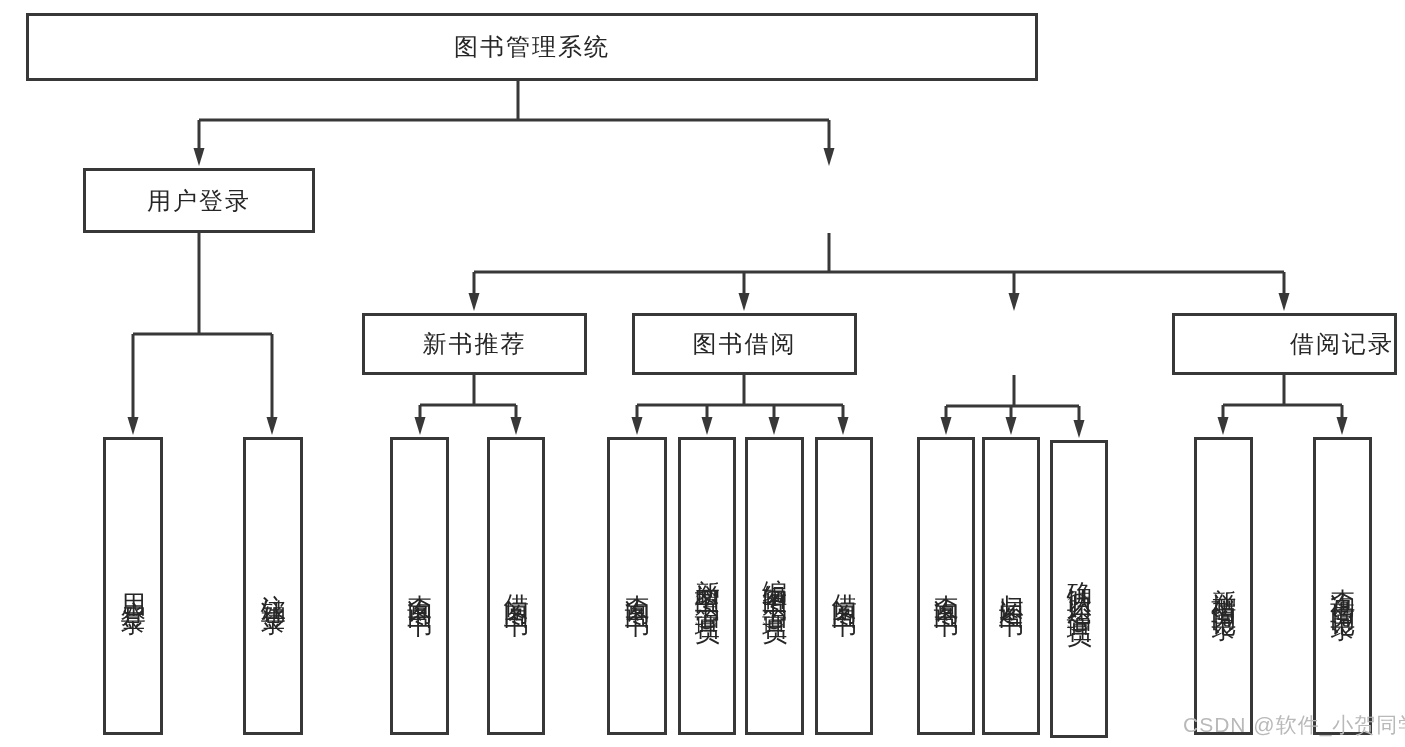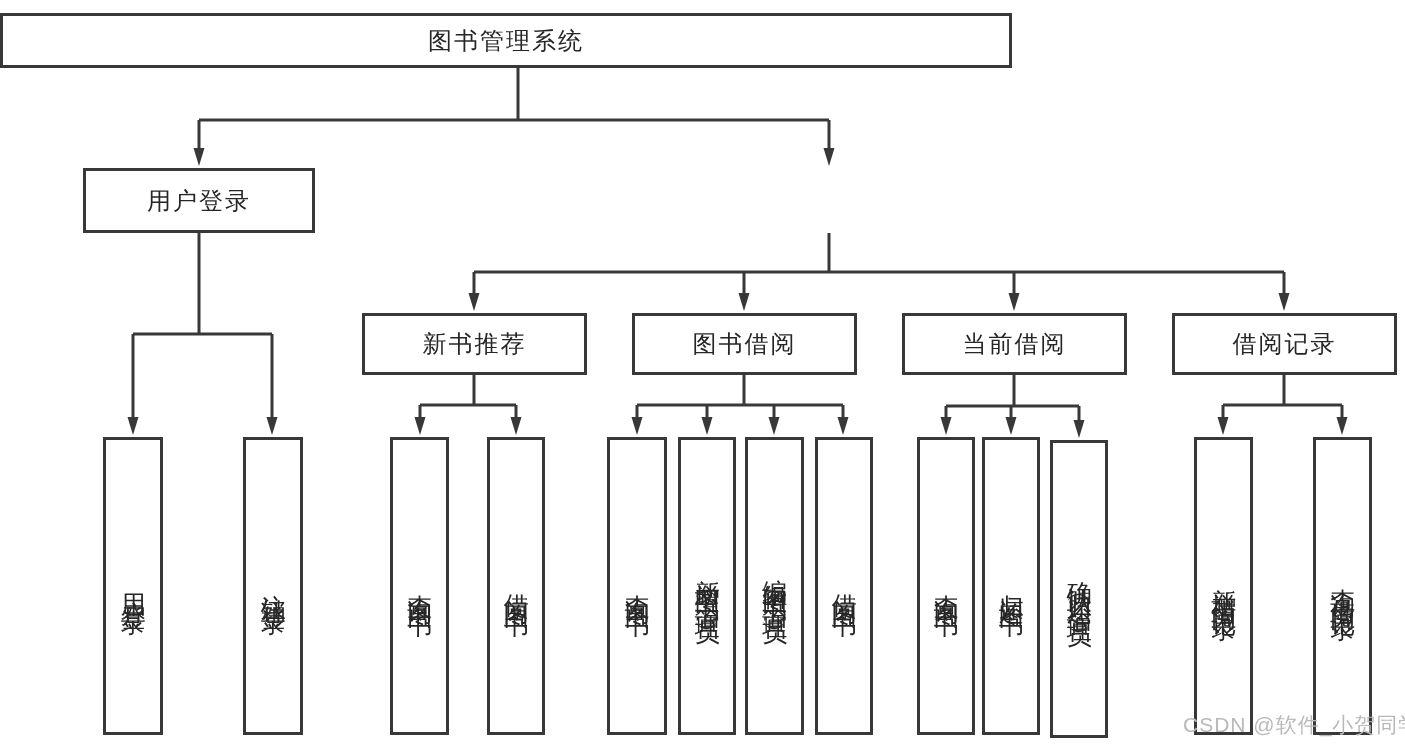--- a/index.html
+++ b/index.html
@@ -95,38 +95,35 @@
       <polygon points="774,435 768.5,417 779.5,417"></polygon>
       <polygon points="843,435 837.5,417 848.5,417"></polygon>
       <polygon points="946,435 940.5,417 951.5,417"></polygon>
       <polygon points="1011,435 1005.5,417 1016.5,417"></polygon>
       <polygon points="1079,438 1073.5,420 1084.5,420"></polygon>
       <polygon points="1223,435 1217.5,417 1228.5,417"></polygon>
       <polygon points="1342,435 1336.5,417 1347.5,417"></polygon>
     </g>
   </svg>
 
-  <div class="hbox" style="left:0;top:13px;width:1012px;height:55px;">
+  <div class="hbox" style="left:26px;top:13px;width:1012px;height:68px;">
     <span>图书管理系统</span>
   </div>
 
   <div class="hbox" style="left:83px;top:168px;width:232px;height:65px;">
     <span>用户登录</span>
   </div>
 
   <div class="hbox" style="left:362px;top:313px;width:225px;height:62px;">
     <span>新书推荐</span>
   </div>
   <div class="hbox" style="left:632px;top:313px;width:225px;height:62px;">
     <span>图书借阅</span>
   </div>
-  <div class="hbox" style="left:902px;top:313px;width:225px;height:62px;">
-    <span>当前借阅</span>
-  </div>
-  <div class="hbox" style="left:1172px;top:313px;width:225px;height:62px;">
+  <div class="hbox" style="left:1172px;top:313px;width:225px;height:62px;justify-content:flex-end;">
     <span>借阅记录</span>
   </div>
 
   <div class="vbox" style="left:103px;width:60px;">
     <span class="vtext">用户登录</span>
   </div>
   <div class="vbox" style="left:243px;width:60px;">
     <span class="vtext">注销登录</span>
   </div>
 

